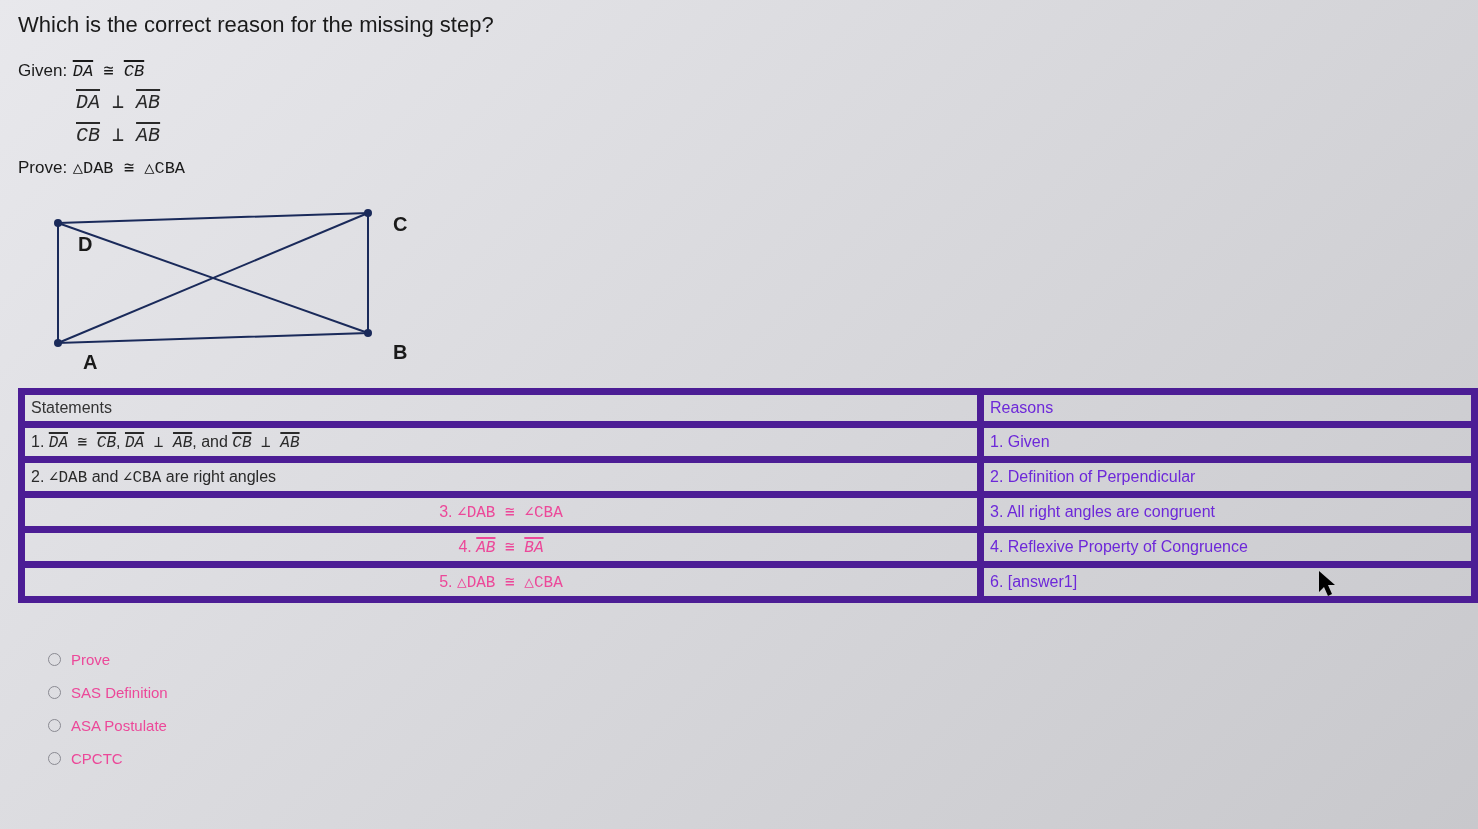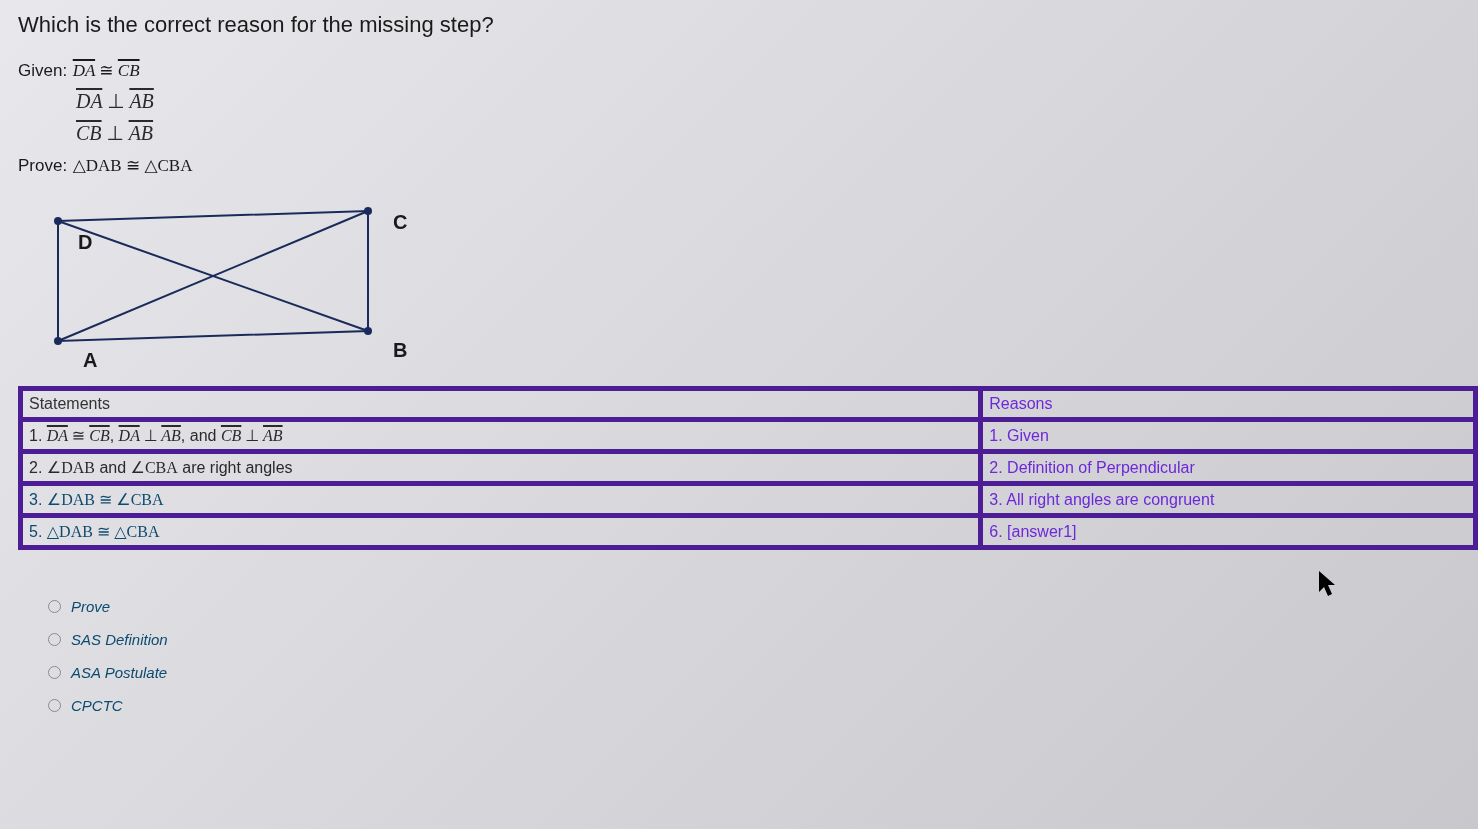--- a/index.html
+++ b/index.html
@@ -29,21 +29,21 @@
     }
     .indented {
       margin-left: 58px;
       margin-bottom: 8px;
       font-size: 20px;
     }
     .overline {
       text-decoration: overline;
       text-decoration-thickness: 1.5px;
     }
-    .math { font-family: Liberation Serif, serif; font-style: italic; }
+    .math { font-family: Liberation Mono, monospace; font-style: italic; }
     .sym { font-style: normal; }
 
     .diagram {
       margin: 25px 0 10px 30px;
       position: relative;
       width: 360px;
       height: 175px;
     }
     .diagram svg { display: block; }
     .diagram-label {
@@ -57,49 +57,48 @@
     .lbl-A { top: 148px; left: 35px; }
     .lbl-B { top: 138px; left: 345px; }
 
     table.proof {
       border-collapse: collapse;
       width: 100%;
       margin-top: 8px;
       font-size: 16px;
     }
     table.proof td, table.proof th {
-      border: 5px solid #4c1d95;
+      border: 7px solid #4c1d95;
       padding: 4px 6px;
       text-align: left;
       vertical-align: middle;
       color: #333;
       font-weight: normal;
     }
     table.proof .reason-col {
       width: 34%;
       color: #6d28d9;
     }
     table.proof th {
       color: #333;
     }
     table.proof .stmt { color: #2a2a2a; }
-    table.proof .row-fade { color: #0c4a6e; }
+    table.proof .row-fade { color: #ec4899; text-align: center; }
 
     .options {
       margin-top: 48px;
       margin-left: 30px;
     }
     .option-row {
       display: flex;
       align-items: center;
       gap: 10px;
       margin-bottom: 16px;
-      color: #0c4a6e;
+      color: #ec4899;
       font-size: 15px;
-      font-style: italic;
     }
     .radio {
       width: 13px;
       height: 13px;
       border: 1.5px solid #8a8a92;
       border-radius: 50%;
       display: inline-block;
       flex-shrink: 0;
     }
 
@@ -176,20 +175,27 @@
   </tr>
   <tr>
     <td class="stmt row-fade">
       <span>3.</span>
       <span class="math"><span class="sym">∠DAB</span> <span class="sym">≅</span> <span class="sym">∠CBA</span></span>
     </td>
     <td class="reason-col">3.  All right angles are congruent</td>
   </tr>
   <tr>
     <td class="stmt row-fade">
+      <span>4.</span>
+      <span class="math"><span class="overline">AB</span> <span class="sym">≅</span> <span class="overline">BA</span></span>
+    </td>
+    <td class="reason-col">4.  Reflexive Property of Congruence</td>
+  </tr>
+  <tr>
+    <td class="stmt row-fade">
       <span>5.</span>
       <span class="math"><span class="sym">△DAB</span> <span class="sym">≅</span> <span class="sym">△CBA</span></span>
     </td>
     <td class="reason-col">6.  [answer1]</td>
   </tr>
 </tbody>
   </table>
 
 <div class="options">
   <div class="option-row">

